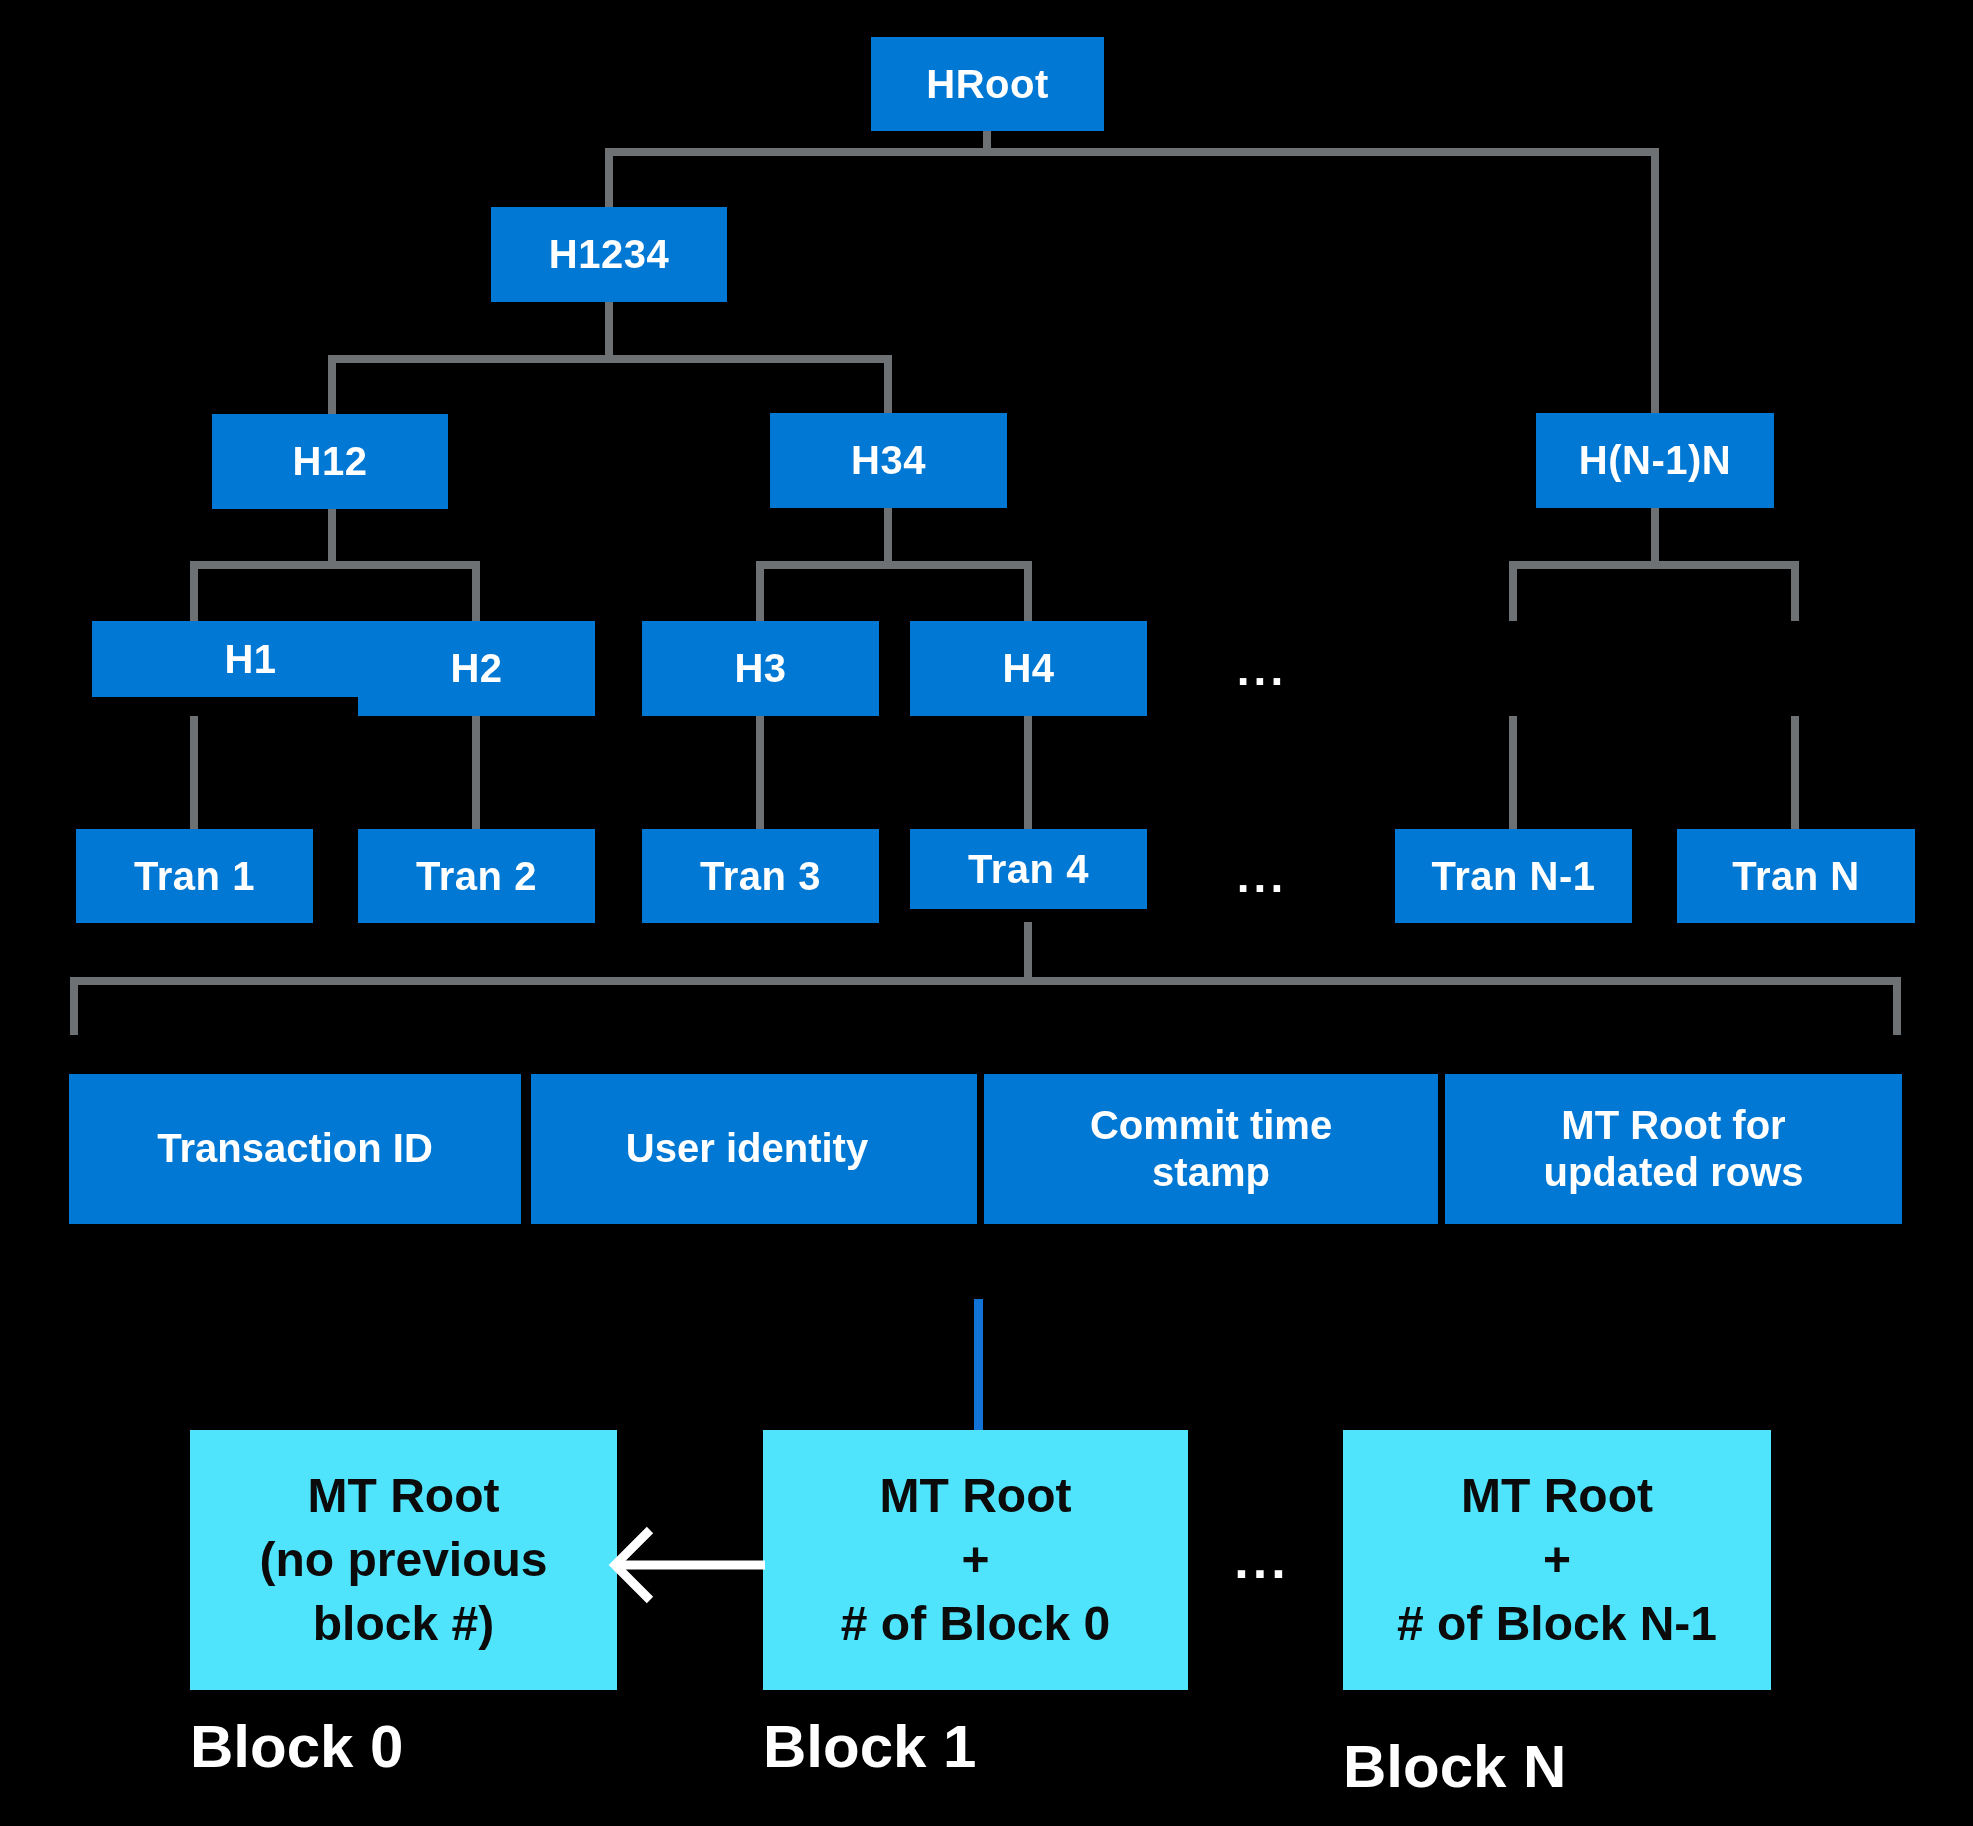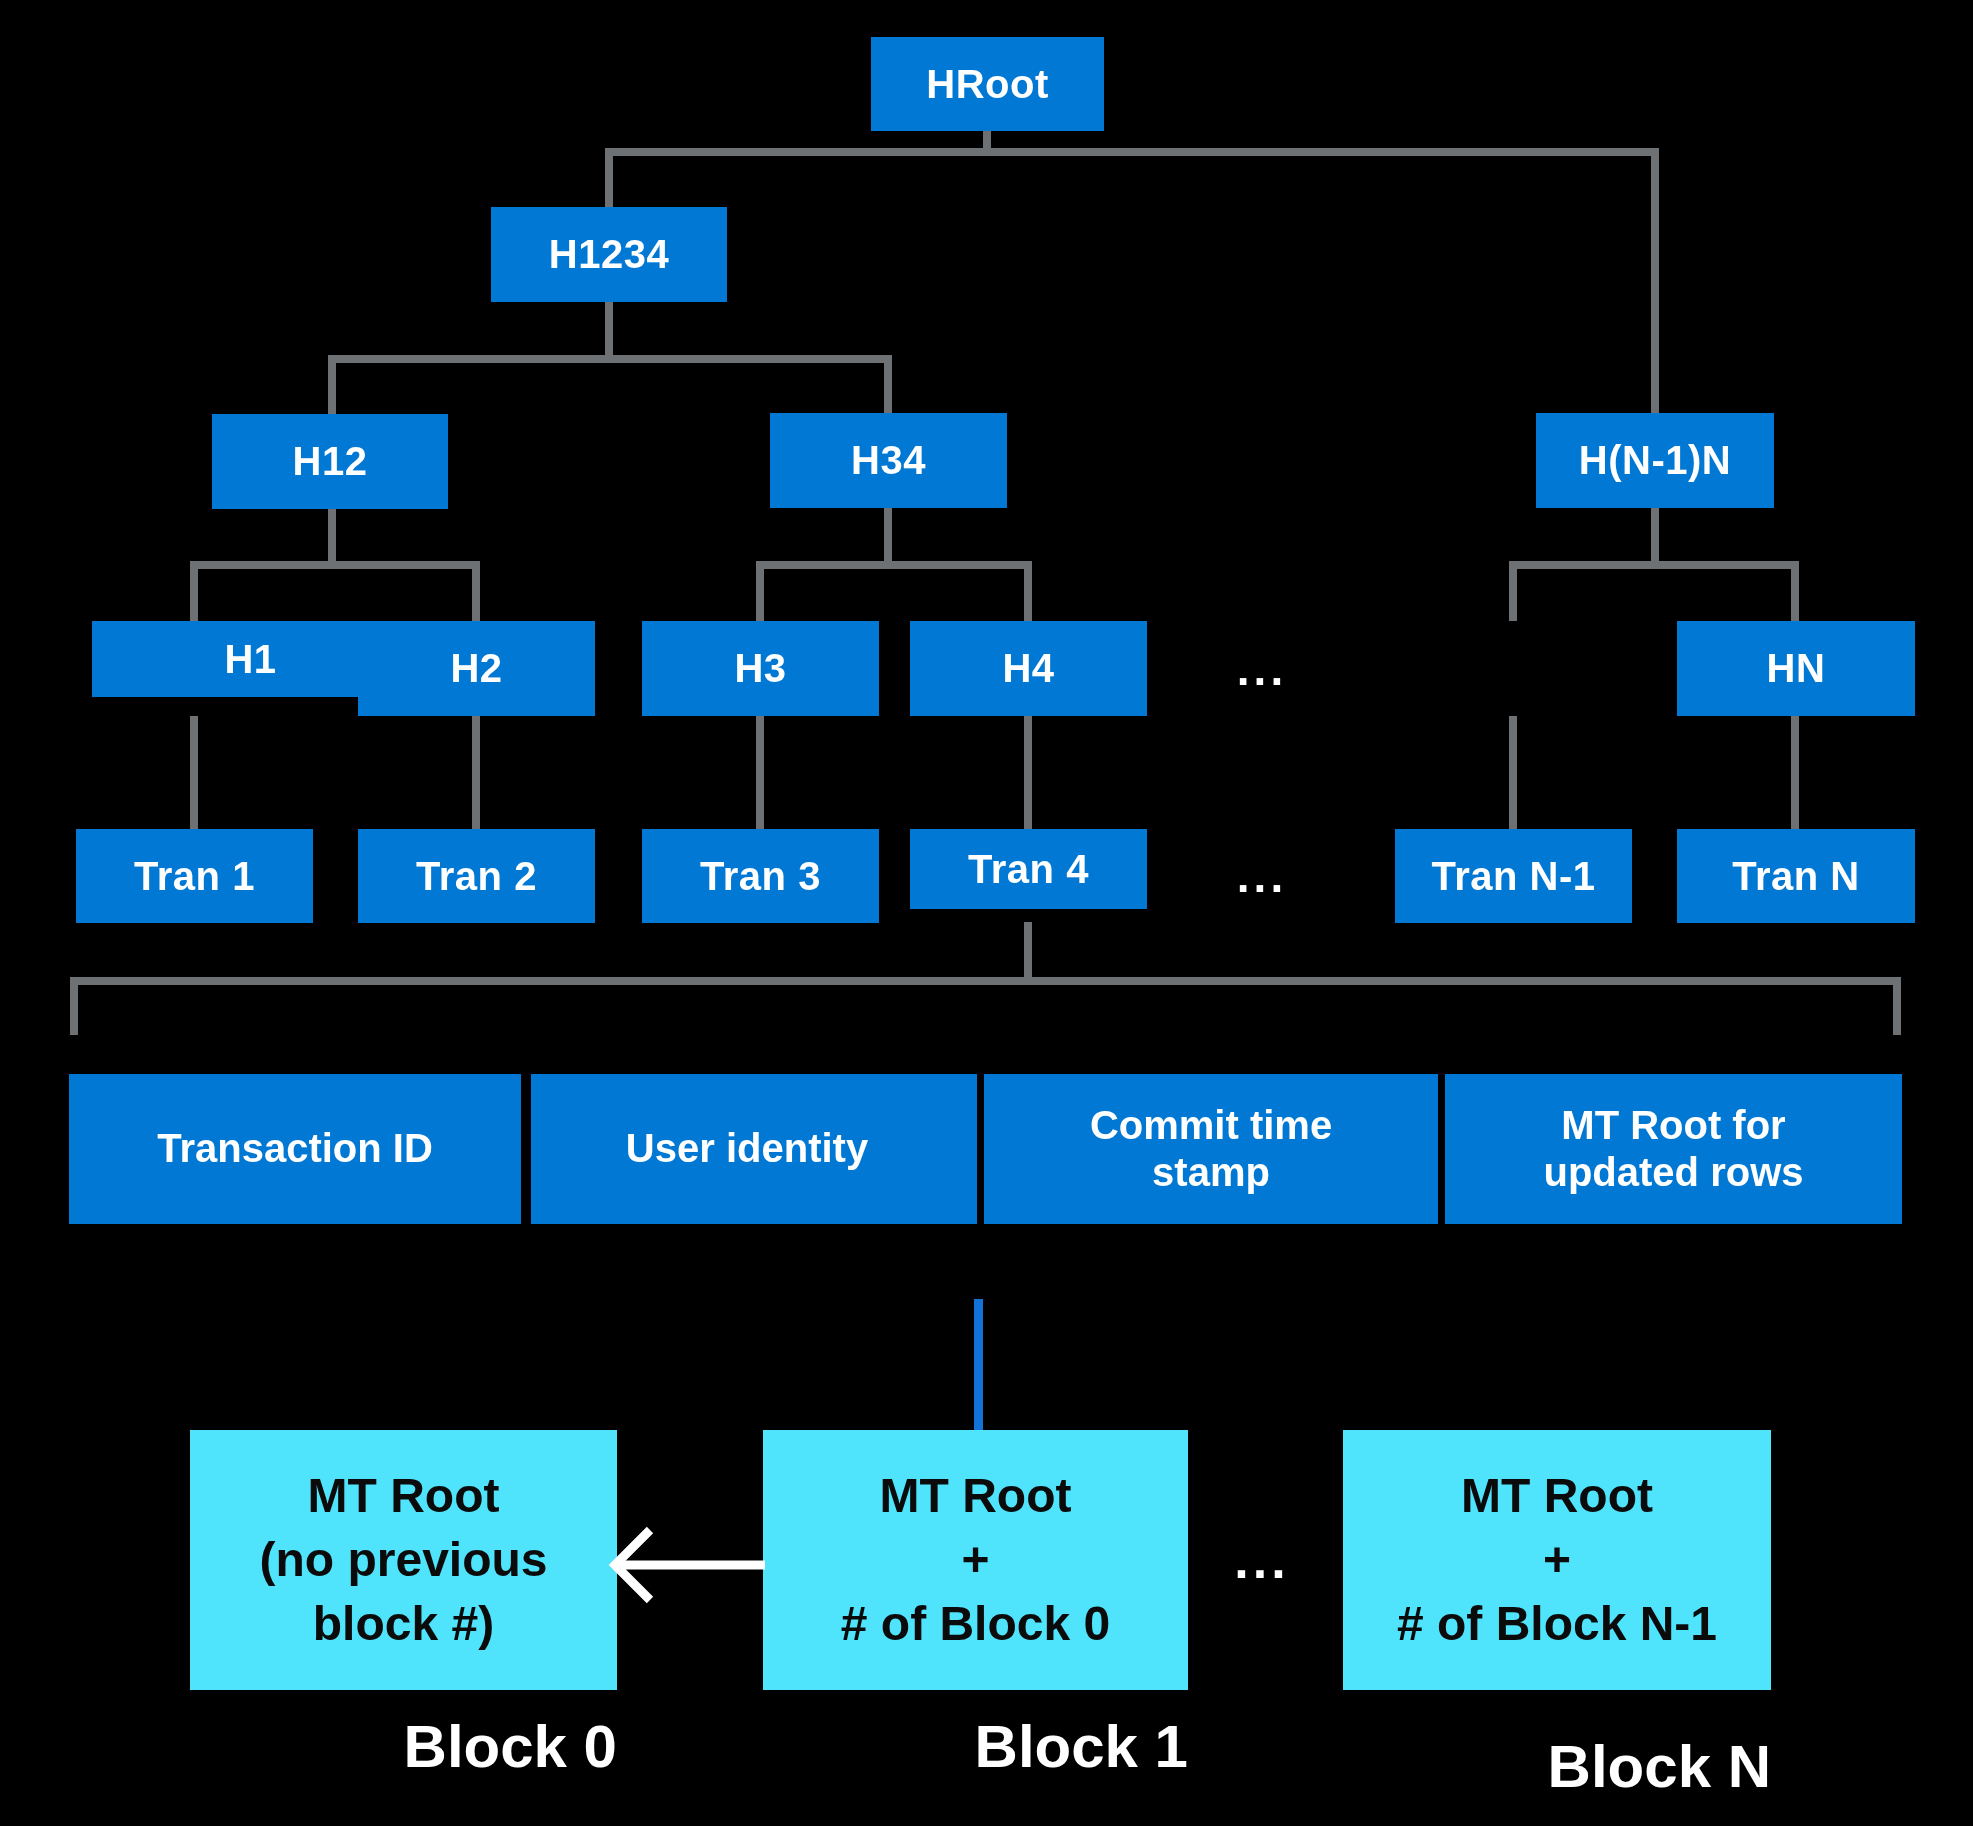--- a/index.html
+++ b/index.html
@@ -18,21 +18,21 @@
     position:absolute;background:#0078d4;color:#fff;
     display:flex;align-items:center;justify-content:center;text-align:center;
     font-size:40px;font-weight:700;line-height:1.18;padding:0 50px;box-sizing:border-box;
   }
   .cyan-box{
     position:absolute;background:#4fe3fc;color:#0b0b0b;
     display:flex;flex-direction:column;align-items:center;justify-content:center;
     text-align:center;font-size:48px;font-weight:700;line-height:1.34;
   }
   .blk-label{
-    position:absolute;color:#fff;text-align:right;
+    position:absolute;color:#fff;text-align:left;
     font-size:60px;font-weight:700;
   }
   .dots{
     position:absolute;color:#fff;display:flex;align-items:center;justify-content:center;
     font-size:46px;font-weight:700;letter-spacing:4px;
   }
   .dots-big{font-size:52px;}
   svg{position:absolute;}
 </style>
 </head>
@@ -102,23 +102,20 @@
     </div>
   <div class="node" style="left:642px;top:621px;width:237px;height:95px;">
       <span>H3</span>
     </div>
   <div class="node" style="left:910px;top:621px;width:237px;height:95px;">
       <span>H4</span>
     </div>
   <div class="dots" style="left:1212px;top:621px;width:100px;height:95px;">
       <span>...</span>
     </div>
-  <div class="node" style="left:1677px;top:621px;width:238px;height:95px;">
-      <span>HN</span>
-    </div>
 
   <div class="node" style="left:76px;top:829px;width:237px;height:94px;">
       <span>Tran 1</span>
     </div>
   <div class="node" style="left:358px;top:829px;width:237px;height:94px;">
       <span>Tran 2</span>
     </div>
   <div class="node" style="left:642px;top:829px;width:237px;height:94px;">
       <span>Tran 3</span>
     </div>

